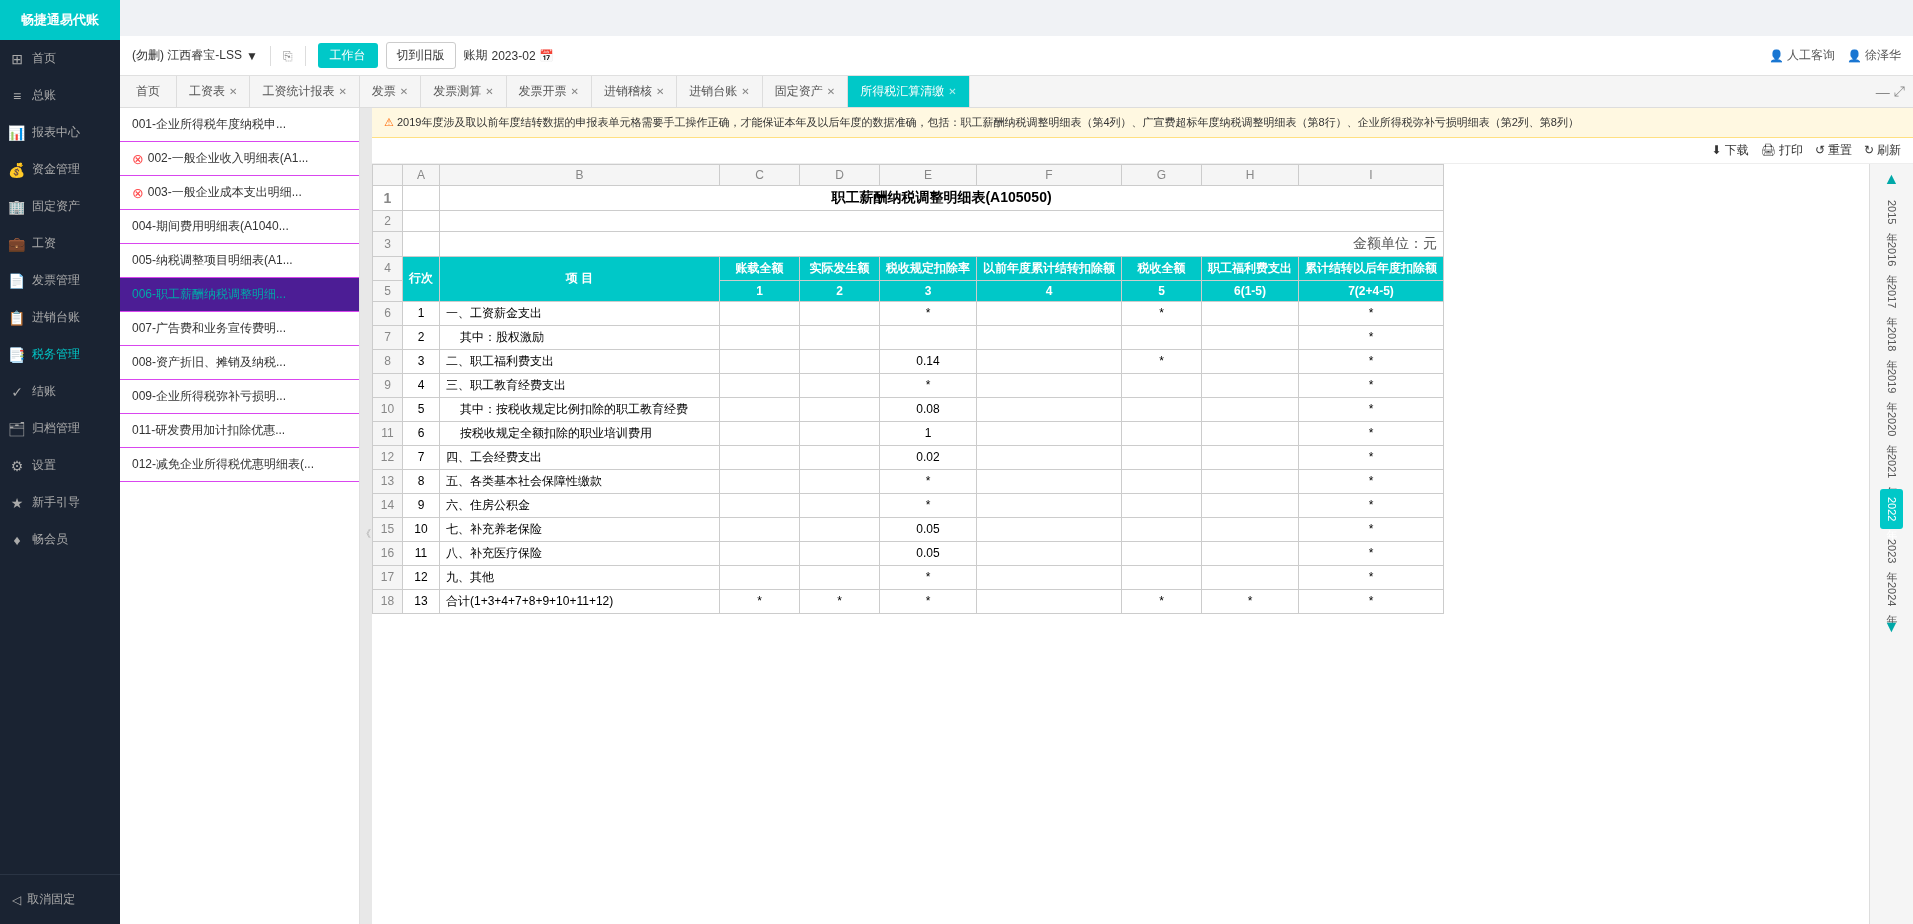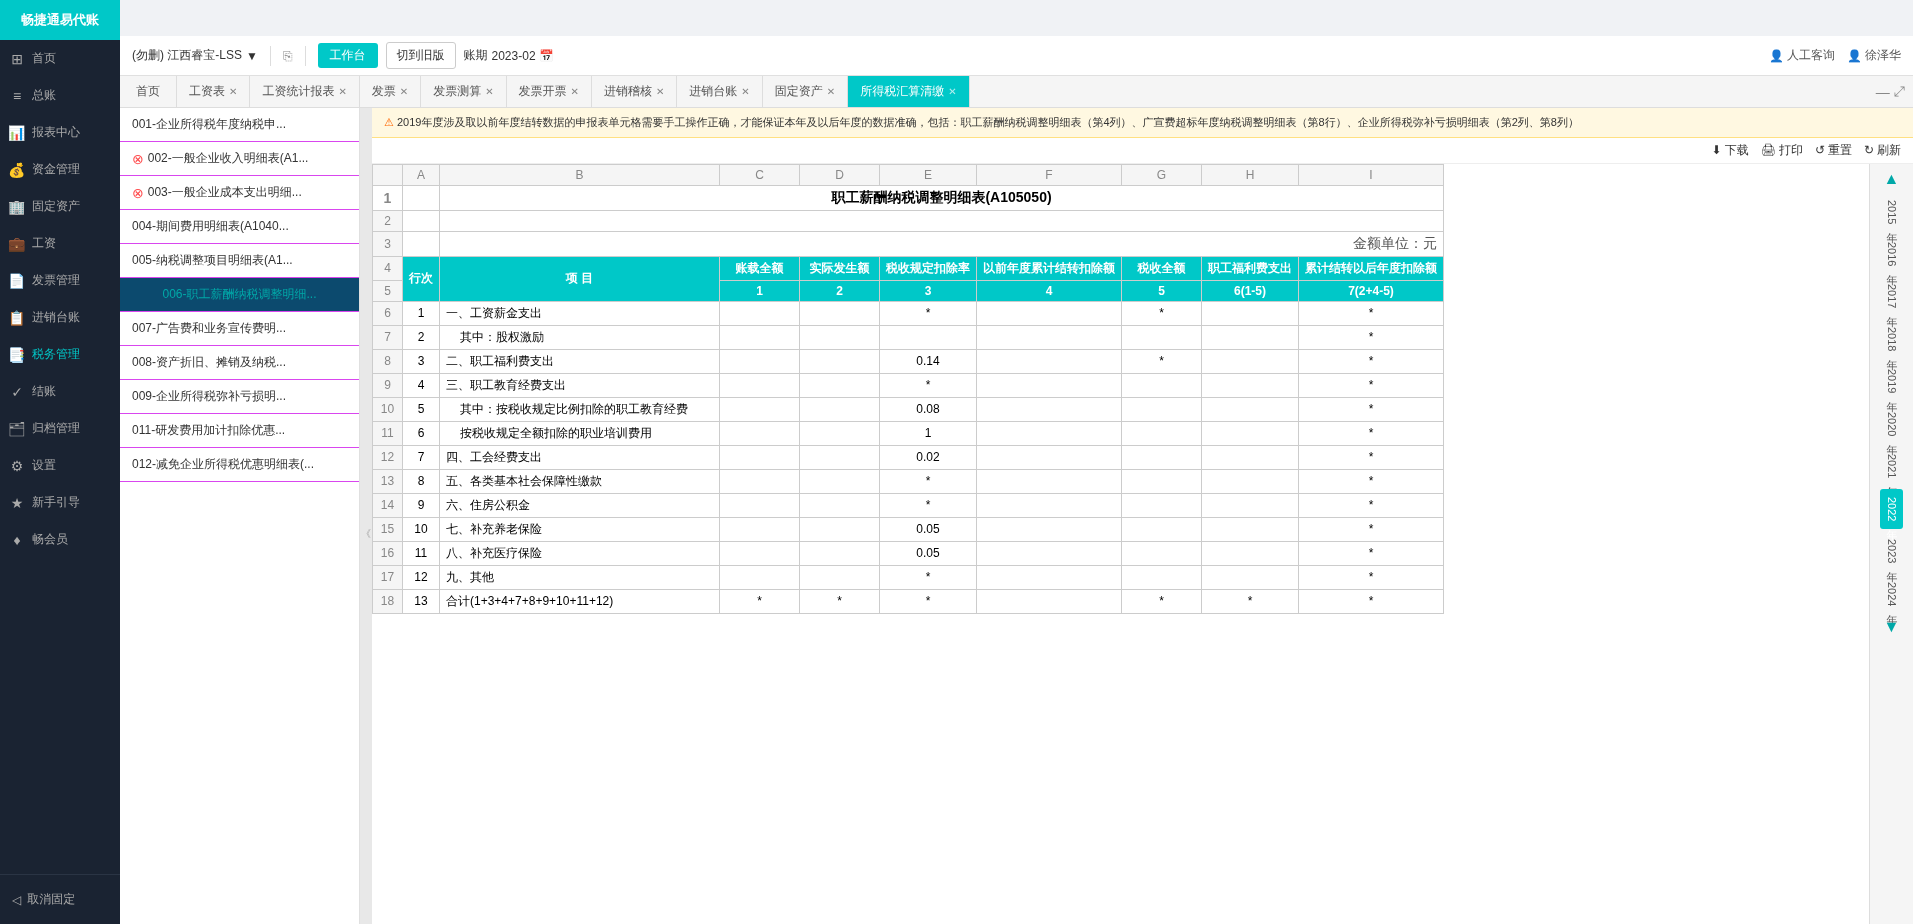--- a/index.html
+++ b/index.html
@@ -164,21 +164,21 @@
     .left-panel-item {
       padding: 8px 12px;
       cursor: pointer;
       font-size: 12px;
       color: #333;
       border-bottom: 1px solid #d946ef;
       display: flex;
       align-items: center;
       gap: 4px;
     }
-    .left-panel-item.active { background: #0c4a6e; color: #00a8a8; justify-content: center; }
+    .left-panel-item.active { background: #4c1d95; color: #00a8a8; }
     .left-panel-item .error-icon { color: #ff4d4f; font-size: 14px; }
 
     
     .right-panel {
       flex: 1;
       display: flex;
       flex-direction: column;
       overflow: hidden;
       background: #fff;
     }

